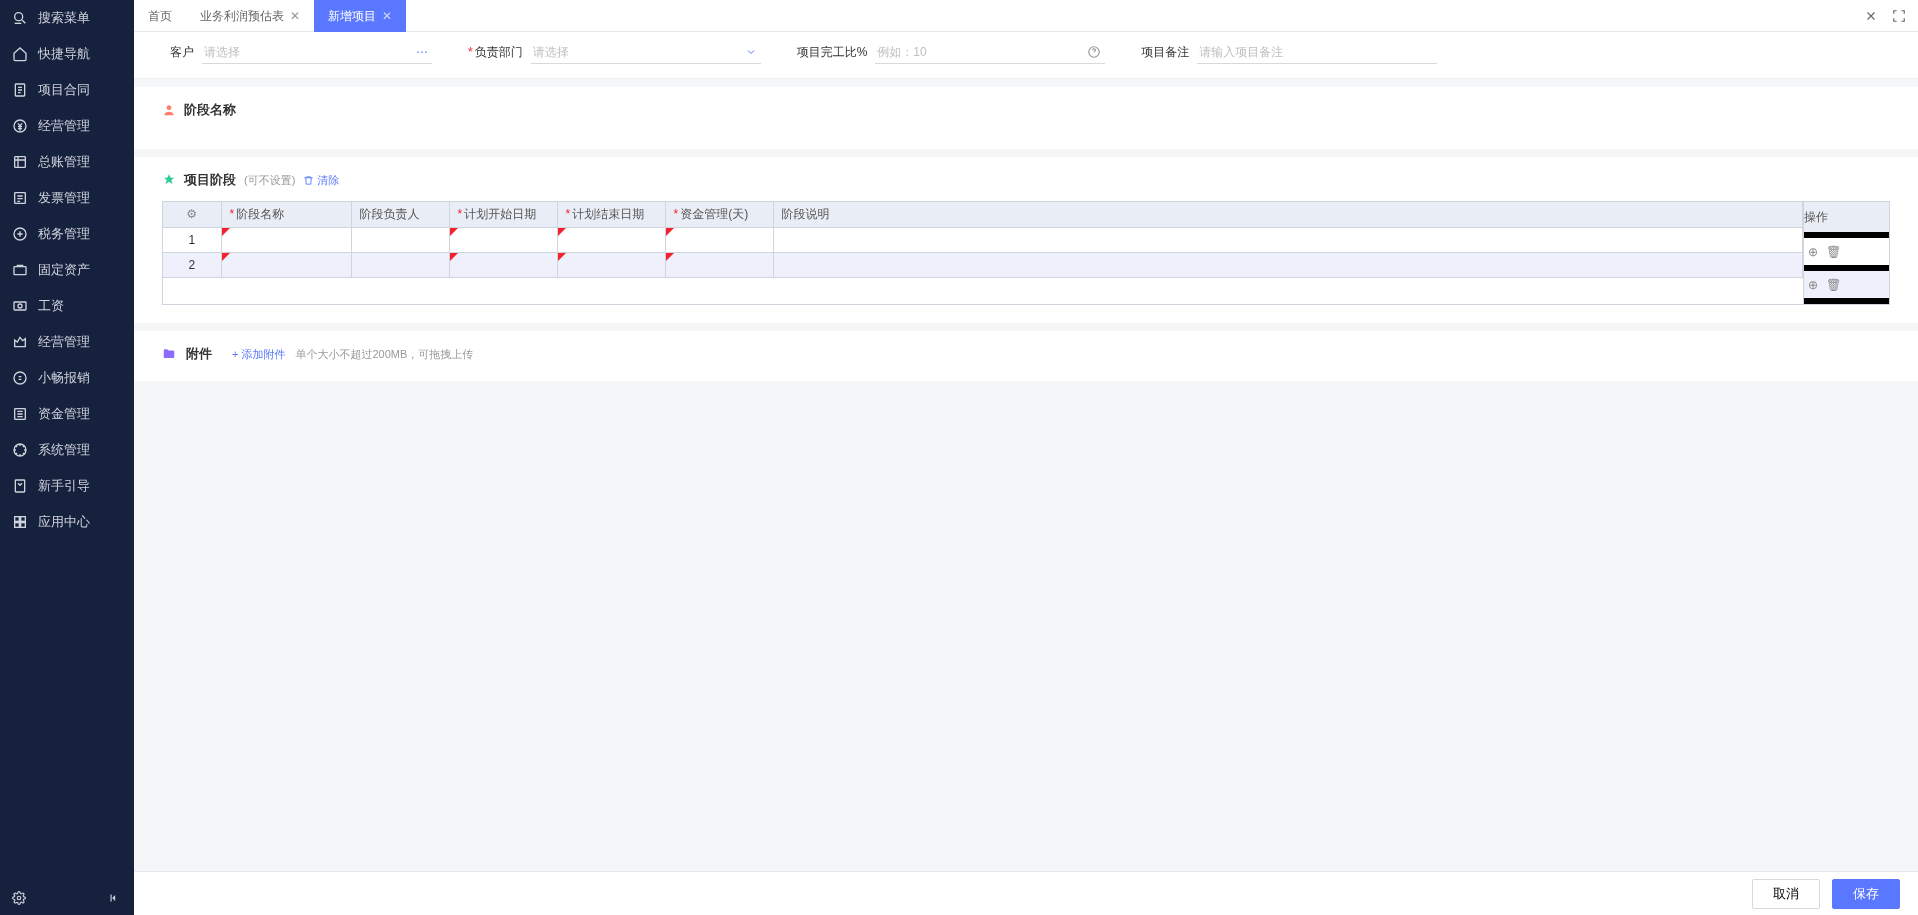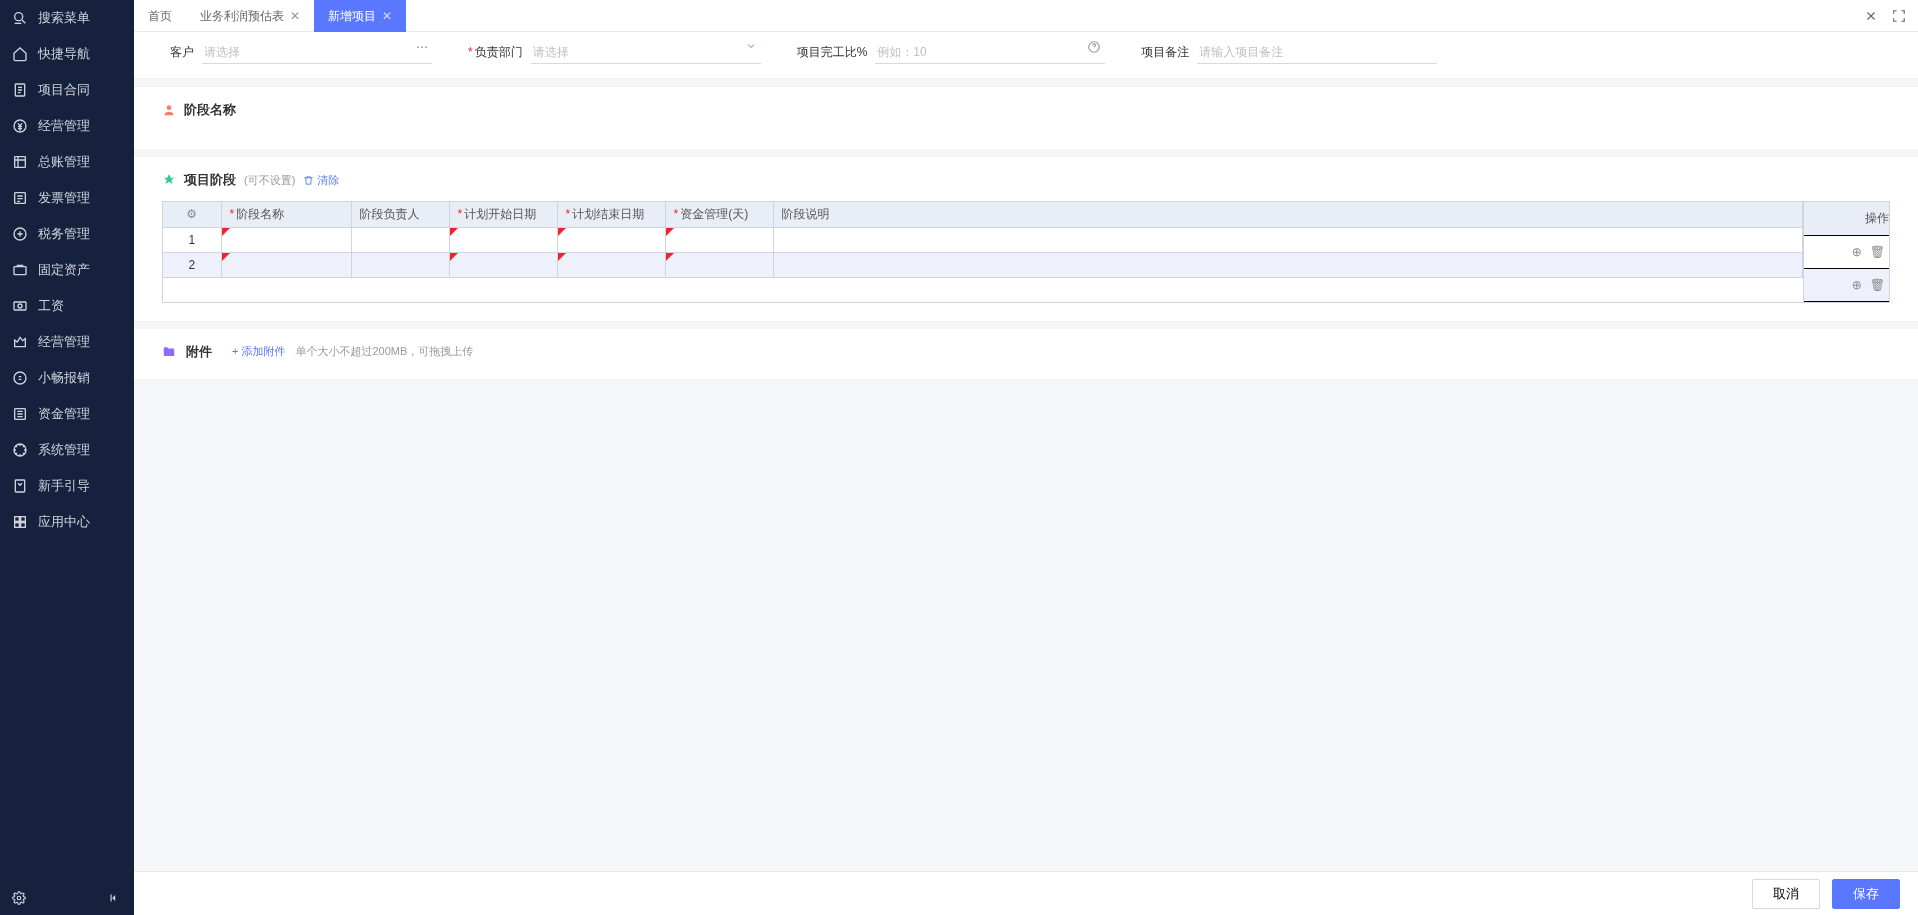--- a/index.html
+++ b/index.html
@@ -22,21 +22,21 @@
     .tabs-right .iconbtn{width:18px;height:18px;display:flex;align-items:center;justify-content:center;cursor:pointer;color:#666}
     
     .content{flex:1;overflow:auto;padding-bottom:24px}
     
     .form-row{background:#fff;padding:8px 0 14px;display:flex;align-items:center;border-bottom:1px solid #eef0f4}
     .form-group{display:flex;align-items:center;margin-left:36px}
     .form-label{font-size:12px;color:#333;margin-right:8px;white-space:nowrap}
     .req{color:#f5222d;margin-right:2px}
     .form-input{border:none;border-bottom:1px solid #d9d9d9;height:24px;font-size:12px;padding:0 2px;background:transparent;outline:none}
     .form-input::placeholder{color:#bfbfbf}
-    .select-wrap{position:relative;display:flex;align-items:flex-start}
+    .select-wrap{position:relative;display:flex;align-items:center}
     .select-wrap .suffix{position:absolute;right:4px;color:#5978ff;font-size:12px}
     .select-wrap .suffix.help{color:#999}
     
     .section{background:#fff;margin-top:8px;padding:14px 28px 18px}
     .section-head{display:flex;align-items:center;gap:8px;margin-bottom:12px}
     .section-icon{width:14px;height:14px;display:flex;align-items:center;justify-content:center}
     .section-title{font-weight:bold;font-size:13px}
     .section-sub{font-size:11px;color:#999}
     .link{color:#5978ff;cursor:pointer;font-size:11px}
     
@@ -51,21 +51,21 @@
     .grid-main table{width:100%;border-collapse:collapse;table-layout:fixed}
     .grid-main th,.grid-main td{border-right:1px solid #d0d4dc;border-bottom:1px solid #d0d4dc;height:25px;padding:0 8px;font-size:12px;text-align:left;font-weight:normal}
     .grid-main thead th{background:#e9edf5;color:#555}
     .grid-main tbody tr.even{background:#eef0fb}
     .grid-main .idx{text-align:center}
     .grid-main th .req{color:#f5222d}
     .red-corner{position:relative}
     .red-corner::before{content:"";position:absolute;left:0;top:0;width:0;height:0;border-top:8px solid #f5222d;border-right:8px solid transparent}
     .grid-ops{width:86px;border-left:1px solid #d0d4dc}
     .grid-ops table{width:100%;border-collapse:collapse}
-    .grid-ops th,.grid-ops td{height:33px;border-bottom:1px solid #000000;text-align:right;font-size:12px;font-weight:normal}
+    .grid-ops th,.grid-ops td{height:33px;border-bottom:6px solid #000000;text-align:left;font-size:12px;font-weight:normal}
     .grid-ops thead th{background:#e9edf5;color:#555}
     .grid-ops tbody tr.even{background:#eef0fb}
     .row-act{color:#888;cursor:pointer;margin:0 4px;font-size:12px}
     
     .attach-row{display:flex;align-items:center;gap:10px}
     .attach-hint{font-size:11px;color:#999}
     
     .footer{position:fixed;bottom:0;left:134px;right:0;height:44px;background:#fff;border-top:1px solid #e5e8ee;display:flex;align-items:center;justify-content:flex-end;gap:12px;padding:0 18px}
     .btn{height:30px;padding:0 20px;border:1px solid #d9d9d9;background:#fff;font-size:13px;cursor:pointer;border-radius:2px}
     .btn.primary{background:#5978ff;border-color:#5978ff;color:#fff}

